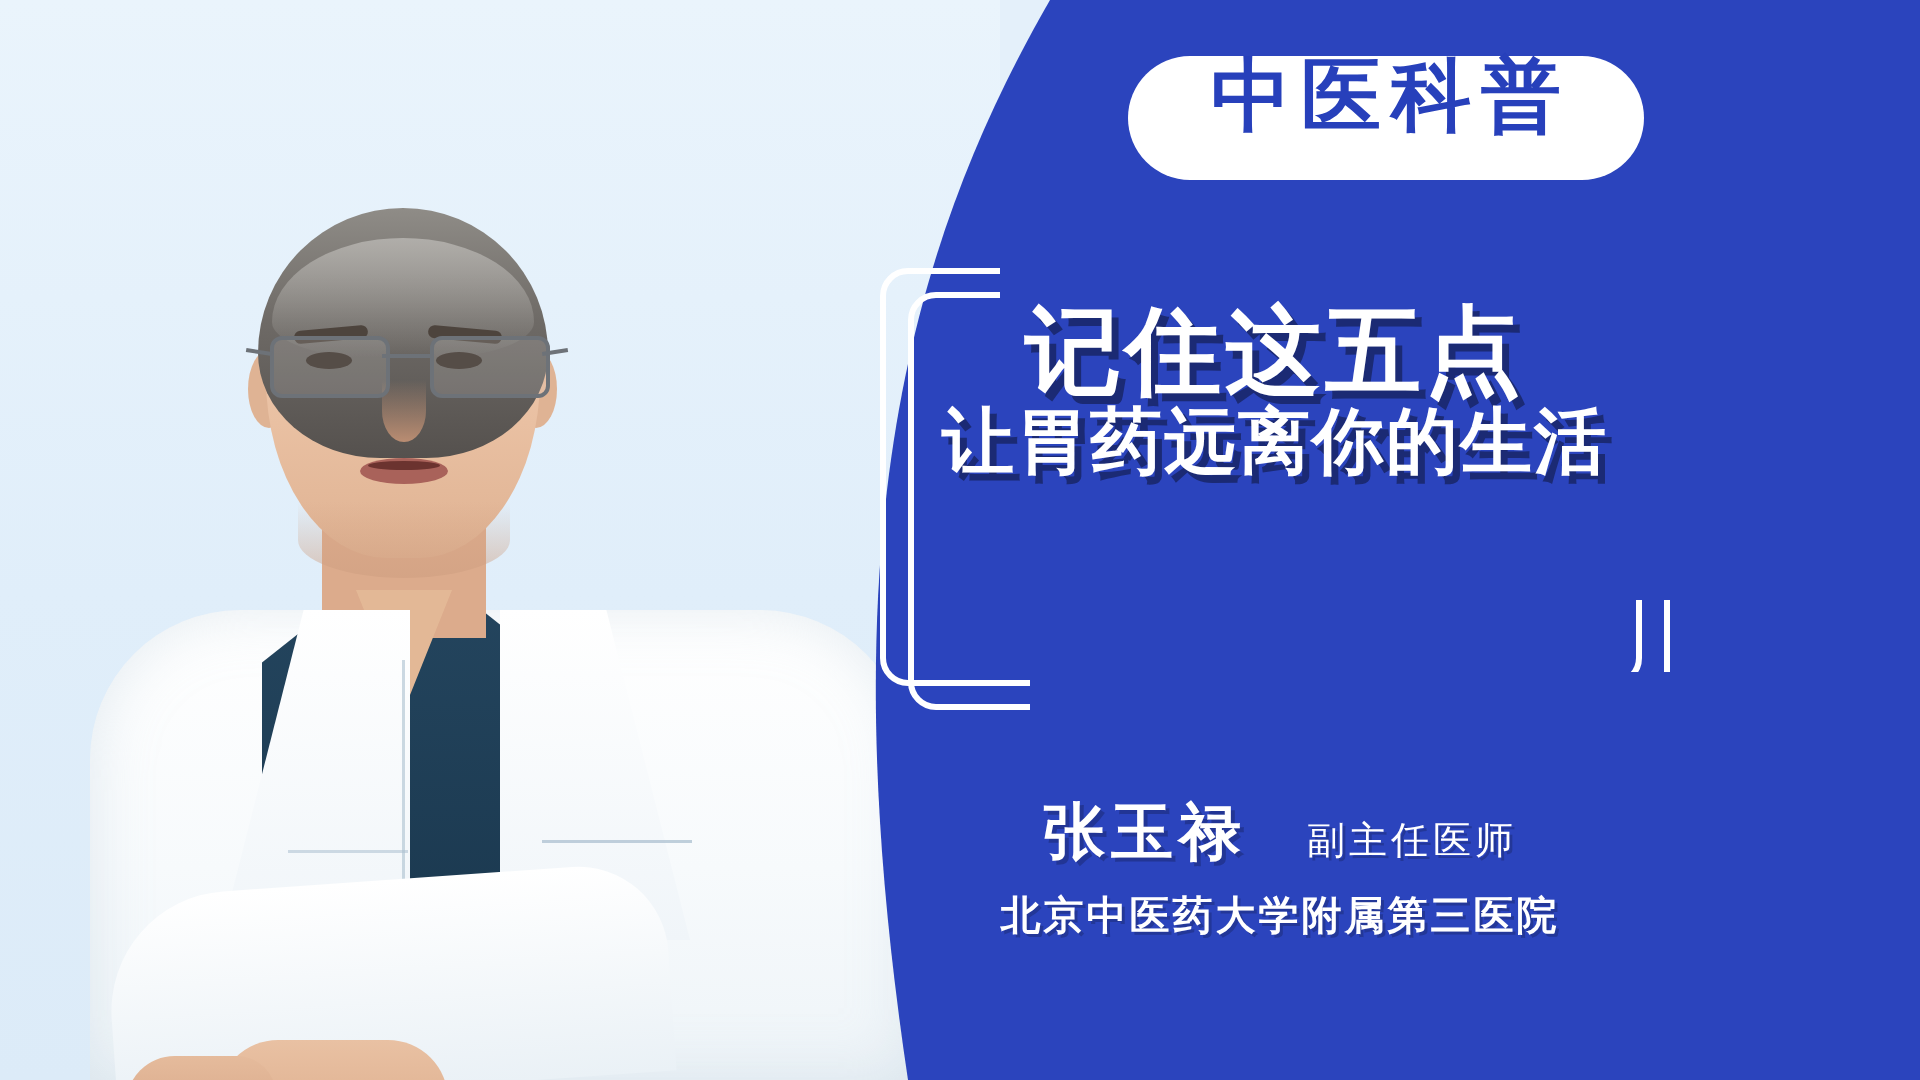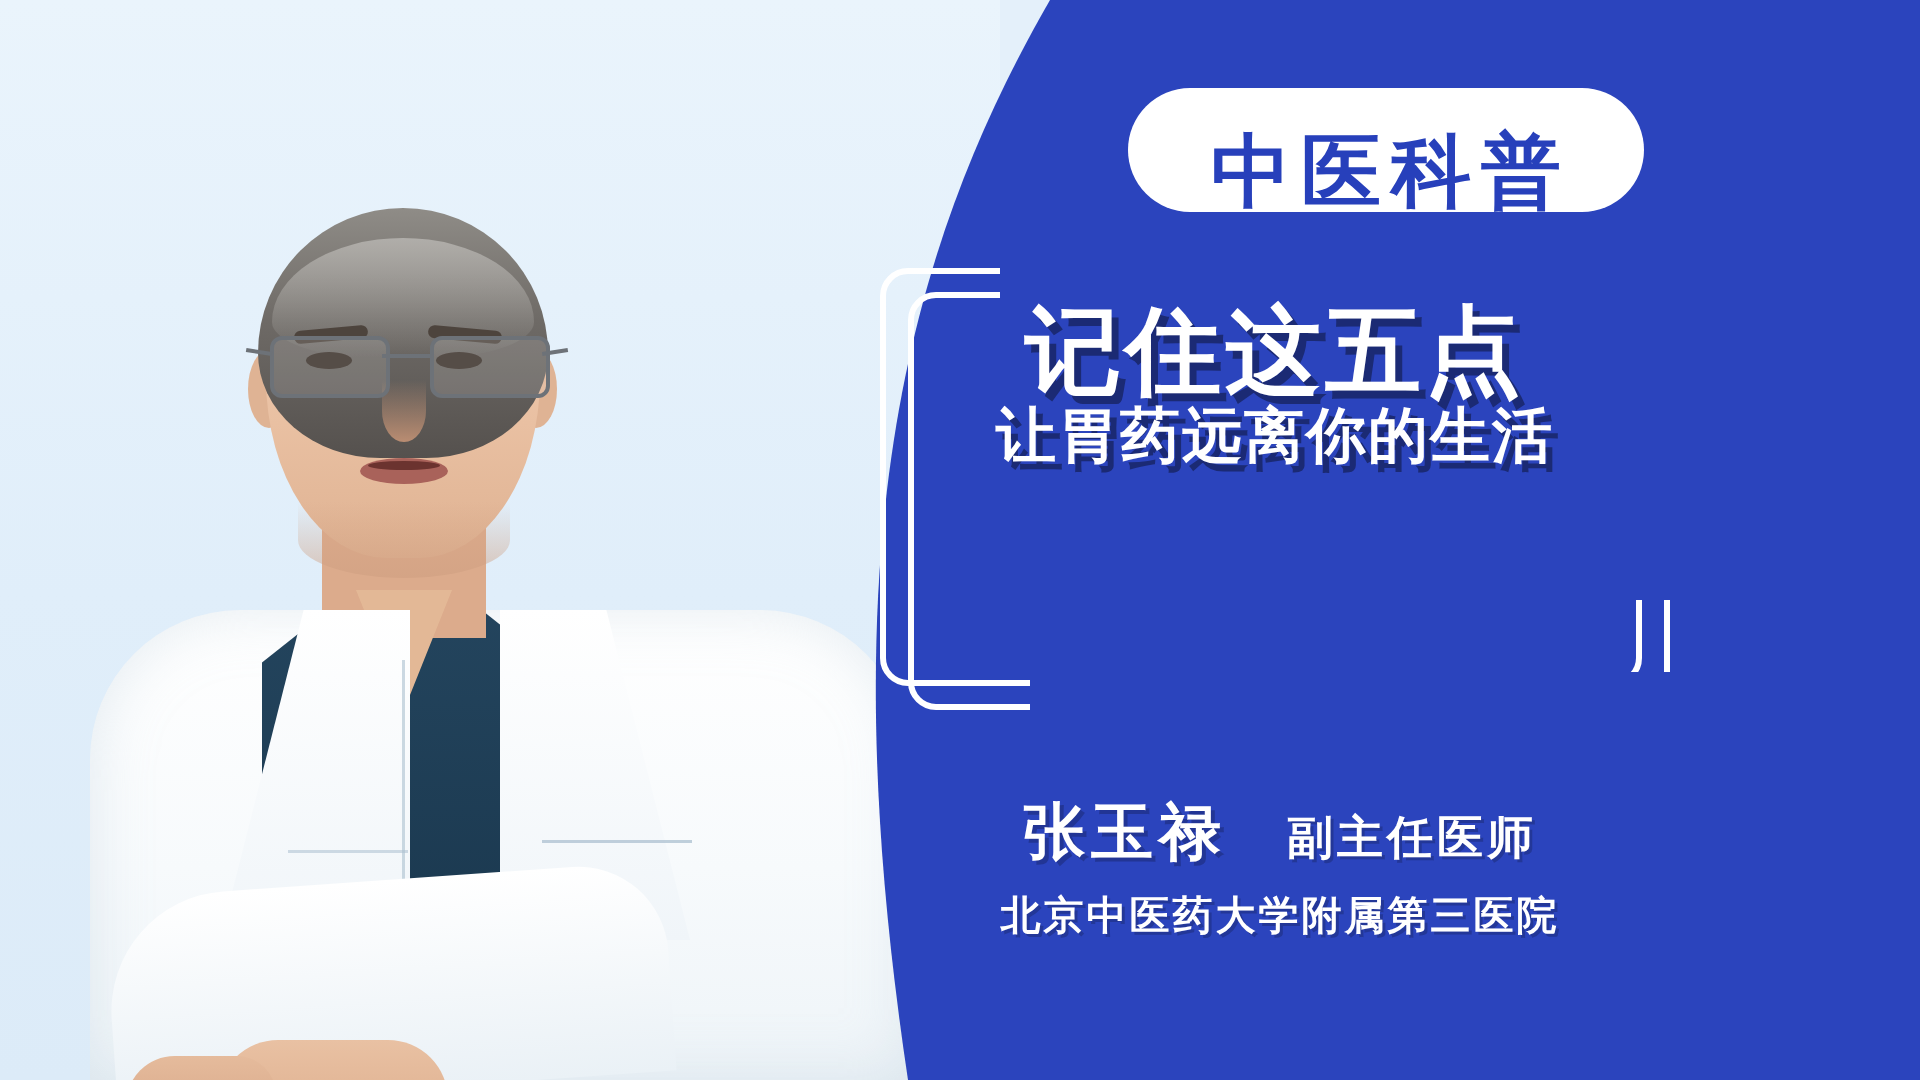--- a/index.html
+++ b/index.html
@@ -83,49 +83,49 @@
   .hand2{position:absolute;left:96px;top:1006px;width:150px;height:74px;
      background:linear-gradient(180deg,#e5bb9c,#d7a586);border-radius:50px 40px 26px 26px;}
 
   
   .panel{position:absolute;right:0;top:0;width:1120px;height:1080px;
      background:#2b44bd;
      clip-path:path("M 1120 0 L 250 0 C 100 260 30 560 108 1080 L 1120 1080 Z");}
 
   
   .badge{position:absolute;left:1128px;top:56px;width:516px;height:124px;
-     background:#ffffff;border-radius:62px;display:flex;align-items:flex-end;
-     justify-content:center;margin-top:32px;}
+     background:#ffffff;border-radius:62px;display:flex;align-items:flex-start;
+     justify-content:center;}
   .badge span{color:#2740bb;font-size:80px;font-weight:bold;letter-spacing:10px;
      line-height:1;text-indent:10px;}
 
   
   .frame-outer{position:absolute;left:880px;top:268px;width:762px;height:418px;
      border:6px solid #ffffff;border-radius:28px;box-sizing:border-box;}
   .frame-inner{position:absolute;left:908px;top:292px;width:762px;height:418px;
      border:6px solid #ffffff;border-radius:28px;box-sizing:border-box;}
   
   .mask{position:absolute;background:#2b44bd;}
   .mask-a{left:1000px;top:258px;width:700px;height:44px;}
   .mask-b{left:1030px;top:672px;width:660px;height:46px;}
   .mask-c{left:1636px;top:300px;width:60px;height:300px;}
 
   
   .title{position:absolute;left:880px;top:300px;width:790px;
      text-align:center;color:#ffffff;font-weight:bold;
      font-size:96px;line-height:1.08;letter-spacing:4px;
      text-shadow:7px 8px 0 #1b2a74;font-family:Liberation Serif, serif;}
-  .title .l2{display:block;font-size:60px;letter-spacing:2px;}
+  .title .l2{display:block;font-size:72px;letter-spacing:2px;}
 
   
   .credits{position:absolute;left:880px;top:790px;width:800px;color:#ffffff;}
   .cred-row{display:flex;align-items:baseline;justify-content:center;gap:60px;}
   .cred-name{font-size:62px;font-weight:bold;letter-spacing:6px;
      text-shadow:4px 4px 0 rgba(27,42,116,.55);}
-  .cred-title{font-size:46px;font-weight:bold;letter-spacing:4px;
+  .cred-title{font-size:38px;font-weight:normal;letter-spacing:4px;
      text-shadow:3px 3px 0 rgba(27,42,116,.5);}
   .cred-hospital{margin-top:14px;text-align:center;font-size:40px;font-weight:bold;
      letter-spacing:3px;text-shadow:3px 3px 0 rgba(27,42,116,.5);}
 </style>
 </head>
 <body>
 
 <div id="stage">
 
   <div class="photo-area">

